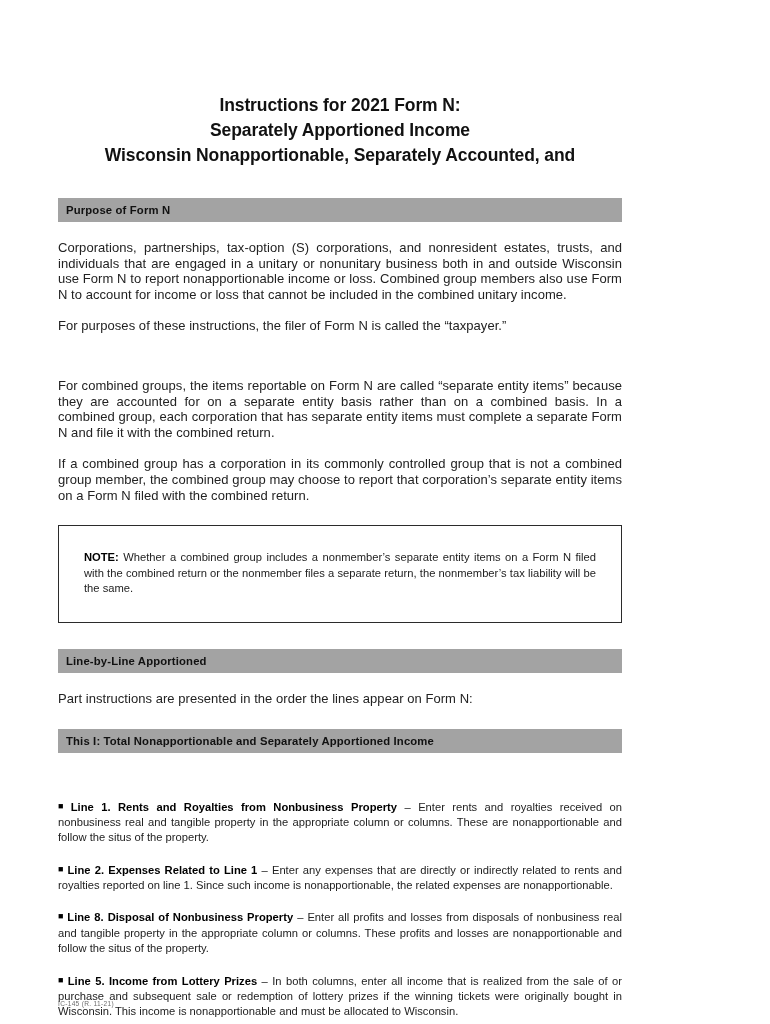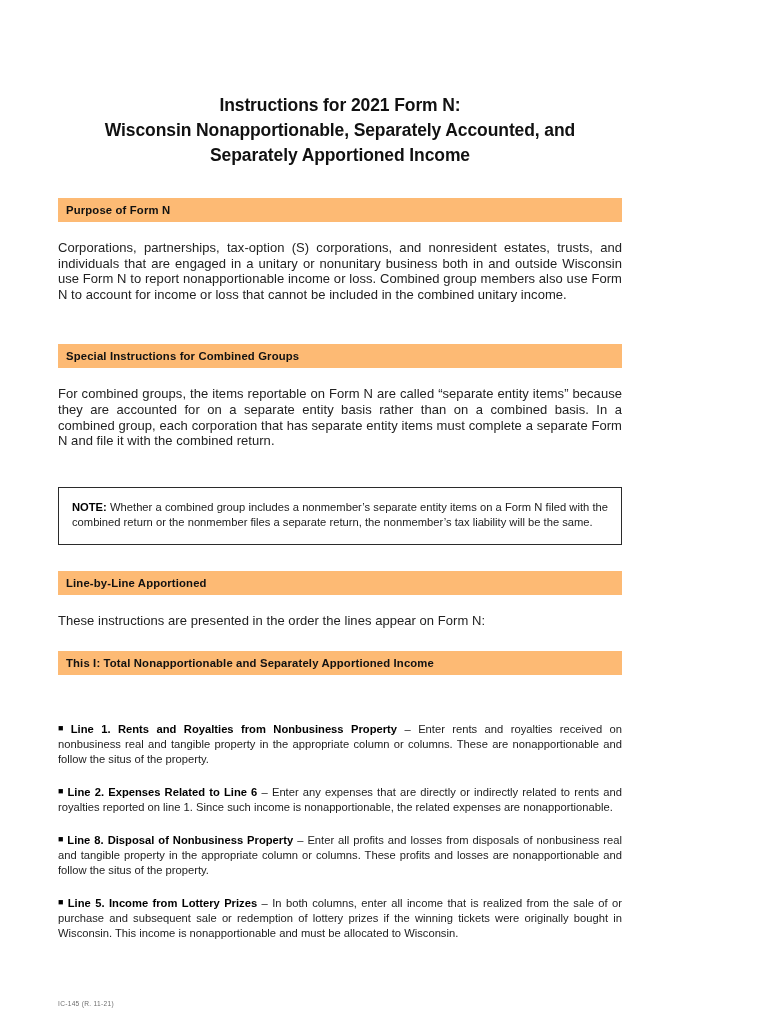--- a/index.html
+++ b/index.html
@@ -34,21 +34,21 @@
     font-size: 17.5px;
     font-weight: bold;
     line-height: 25px;
     letter-spacing: -0.1px;
     color: #111111;
   }
   .doc-title .tline { display: block; white-space: nowrap; }
 
   
   .band {
-    background: #fdba74;
+    background: #a3a3a3;
     height: 24px;
     line-height: 24px;
     padding-left: 8px;
     font-size: 11.3px;
     font-weight: bold;
     color: #111111;
     letter-spacing: 0.15px;
     box-sizing: border-box;
   }
 
@@ -69,21 +69,21 @@
   .sp-26 { height: 26px; }
   .sp-30 { height: 30px; }
 
   
   .note-box {
     border: 1px solid #2b2b2b;
     padding: 8px 9px 9px 9px;
     box-sizing: border-box;
   }
   .note-box p {
-    margin: 4px;
+    margin: 16px;
     font-size: 11.2px;
     line-height: 15.6px;
     text-align: justify;
     color: #222222;
   }
   .note-label {
     font-weight: bold;
     color: #000000;
   }
 
@@ -117,62 +117,63 @@
     letter-spacing: 0.3px;
   }
 </style>
 </head>
 <body>
 
 <div class="page">
 
   <h1 class="doc-title">
     <span class="tline">Instructions for 2021 Form N:</span>
+    <span class="tline">Separately Apportioned Income</span>
     <span class="tline">Wisconsin Nonapportionable, Separately Accounted, and</span>
-    <span class="tline">Separately Apportioned Income</span>
   </h1>
 
   <div class="sp-30"></div>
 
   <div class="band">Purpose of Form N</div>
   <div class="sp-18"></div>
   <p class="body">Corporations, partnerships, tax-option (S) corporations, and nonresident estates, trusts, and individuals that are engaged in a unitary or nonunitary business both in and outside Wisconsin use Form N to report nonapportionable income or loss. Combined group members also use Form N to account for income or loss that cannot be included in the combined unitary income.</p>
   <div class="sp-16"></div>
+  <p class="body last-left">For purposes of these instructions, the filer of Form N is called the “taxpayer.”</p>
 
   <div class="sp-26"></div>
 
-  <div class="band">Special Instructions for Combined Groups</div>
   <div class="sp-18"></div>
   <p class="body">For combined groups, the items reportable on Form N are called “separate entity items” because they are accounted for on a separate entity basis rather than on a combined basis. In a combined group, each corporation that has separate entity items must complete a separate Form N and file it with the combined return.</p>
   <div class="sp-16"></div>
+  <p class="body">If a combined group has a corporation in its commonly controlled group that is not a combined group member, the combined group may choose to report that corporation’s separate entity items on a Form N filed with the combined return.</p>
 
   <div class="sp-22"></div>
 
   <div class="note-box">
     <p><span class="note-label">NOTE:</span><span> Whether a combined group includes a nonmember’s separate entity items on a Form N filed with the combined return or the nonmember files a separate return, the nonmember’s tax liability will be the same.</span></p>
   </div>
 
   <div class="sp-26"></div>
 
   <div class="band">Line-by-Line Apportioned</div>
   <div class="sp-18"></div>
-  <p class="body last-left">These instructions are presented in the order the lines appear on Form N:</p>
+  <p class="body last-left">Part instructions are presented in the order the lines appear on Form N:</p>
 
   <div class="sp-22"></div>
 
   <div class="band">This I: Total Nonapportionable and Separately Apportioned Income</div>
   <div class="sp-30"></div>
 
   <div class="sp-16"></div>
 
   <p class="line-item"><span class="bullet">■</span><span class="line-head">Line 1. Rents and Royalties from Nonbusiness Property</span><span class="dash"> – </span><span>Enter rents and royalties received on nonbusiness real and tangible property in the appropriate column or columns. These are nonapportionable and follow the situs of the property.</span></p>
 
   <div class="sp-16"></div>
 
-  <p class="line-item"><span class="bullet">■</span><span class="line-head">Line 2. Expenses Related to Line 6</span><span class="dash"> – </span><span>Enter any expenses that are directly or indirectly related to rents and royalties reported on line 1. Since such income is nonapportionable, the related expenses are nonapportionable.</span></p>
+  <p class="line-item"><span class="bullet">■</span><span class="line-head">Line 2. Expenses Related to Line 1</span><span class="dash"> – </span><span>Enter any expenses that are directly or indirectly related to rents and royalties reported on line 1. Since such income is nonapportionable, the related expenses are nonapportionable.</span></p>
 
   <div class="sp-16"></div>
 
   <p class="line-item"><span class="bullet">■</span><span class="line-head">Line 8. Disposal of Nonbusiness Property</span><span class="dash"> – </span><span>Enter all profits and losses from disposals of nonbusiness real and tangible property in the appropriate column or columns. These profits and losses are nonapportionable and follow the situs of the property.</span></p>
 
   <div class="sp-16"></div>
 
   <p class="line-item"><span class="bullet">■</span><span class="line-head">Line 5. Income from Lottery Prizes</span><span class="dash"> – </span><span>In both columns, enter all income that is realized from the sale of or purchase and subsequent sale or redemption of lottery prizes if the winning tickets were originally bought in Wisconsin. This income is nonapportionable and must be allocated to Wisconsin.</span></p>
 
   <div class="footer">IC-145 (R. 11-21)</div>

